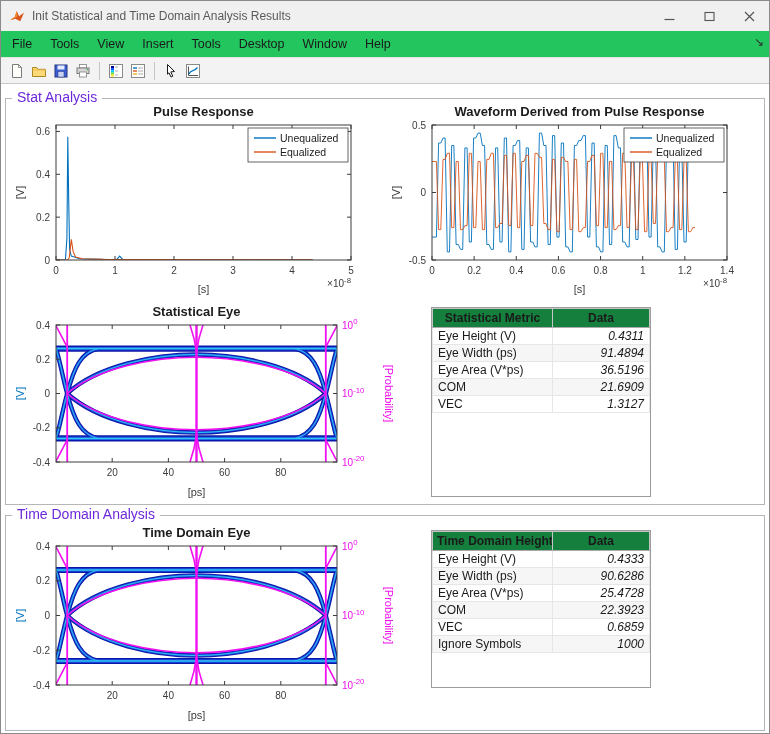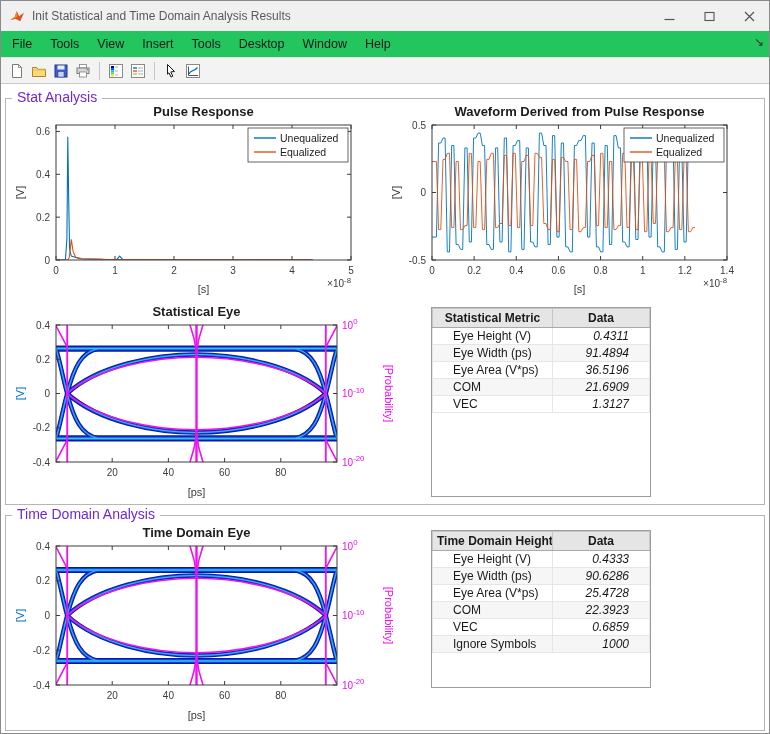--- a/index.html
+++ b/index.html
@@ -29,24 +29,24 @@
   .panel { position:absolute; border:1px solid #b6b6b6; background:transparent; }
   .panel-title { position:absolute; top:-10px; left:6px; background:#ffffff;
                  padding:0 5px; font-size:14px; color:#6d28d9; }
   
   .chart { position:absolute; }
   .chart svg { display:block; }
   .chart svg text { font-family:"Liberation Sans", sans-serif; }
   
   .mtable-wrap { position:absolute; border:1px solid #9c9c9c; background:#fff; overflow:hidden; }
   .mtable { border-collapse:collapse; width:100%; font-size:12px; color:#1a1a1a; table-layout:fixed; }
-  .mtable th { background:#e5e5e5; font-weight:bold; border:1px solid #c6c6c6;
+  .mtable th { background:#15803d; font-weight:bold; border:1px solid #c6c6c6;
                border-bottom:1px solid #a9a9a9; height:19px; text-align:center; padding:0 4px;
                overflow:hidden; white-space:nowrap; }
-  .mtable td { border:1px solid #e6e6e6; height:17px; padding:0 20px;
+  .mtable td { border:1px solid #e6e6e6; height:17px; padding:0 5px;
                overflow:hidden; white-space:nowrap;margin-left:24px; }
   .mtable td.num { text-align:right;font-style:italic; }
   .mtable tbody tr:nth-child(even) { background:#f6f6f6; }
 </style>
 </head>
 <body>
 
 <div class="window">
 
   <div class="titlebar">

